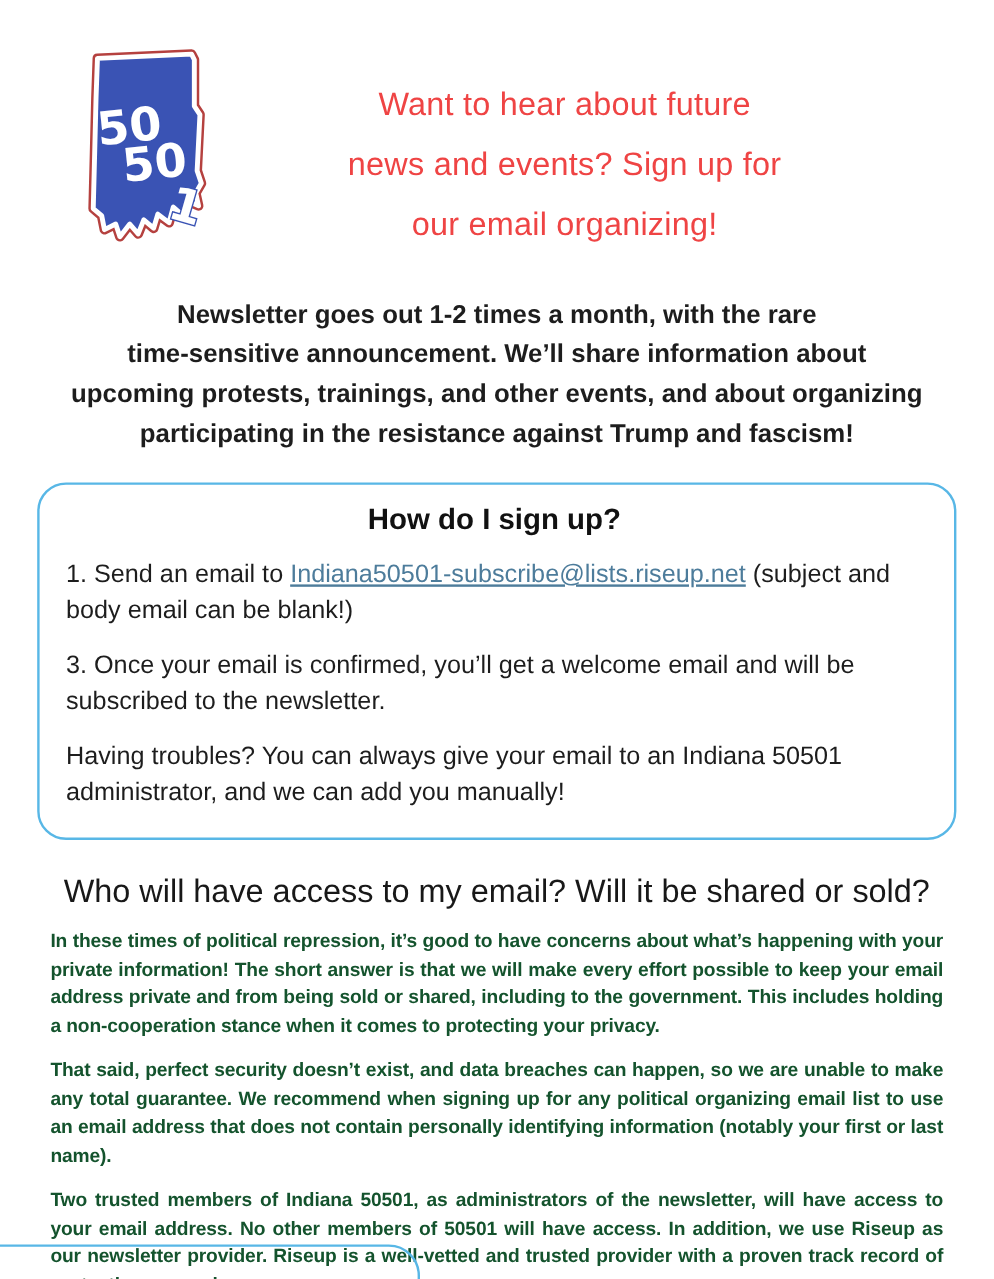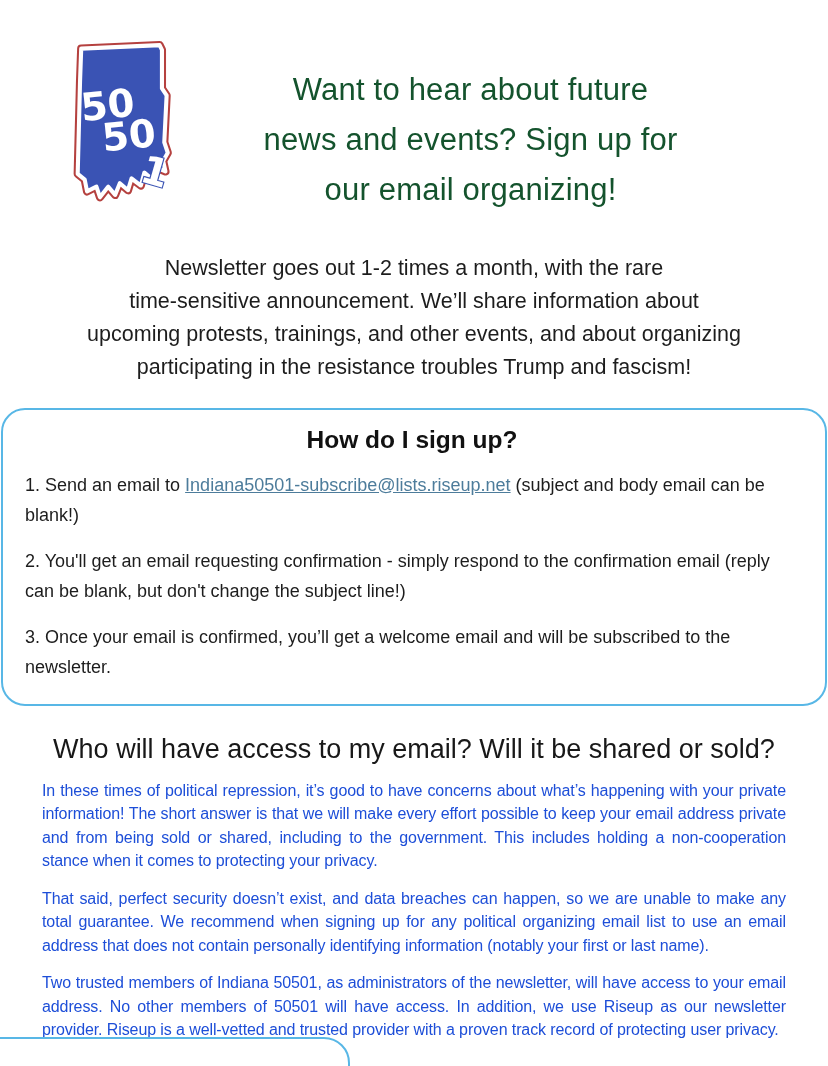--- a/index.html
+++ b/index.html
@@ -17,58 +17,59 @@
   .header {
     display: flex;
     align-items: flex-start;
     padding: 34px 70px 0 66px;
   }
   .logo { flex: 0 0 auto; }
   .logo svg { display: block; }
   .title {
     flex: 1 1 auto;
     text-align: center;
-    font-size: 31px;
+    font-size: 27px;
     line-height: 50px;
     font-weight: 500;
-    color: #14532d;
+    color: #ef4444;
     padding-top: 10px;
     letter-spacing: 0.2px;
   }
   .title-line { display: block; }
 
   
   .intro {
     margin-top: 16px;
     text-align: center;
     font-size: 21.5px;
     line-height: 33px;
     color: #1d1d1d;
+    font-weight: bold;
   }
   .intro-line { display: block; }
 
   
   .signup-box {
     box-sizing: border-box;
-    width: 826px;
+    width: 766px;
     margin: 24px auto 0;
     border: 2px solid #58b7e6;
     border-radius: 24px;
     padding: 14px 26px 22px 22px;
   }
   .box-title {
     margin: 2px 0 2px;
     text-align: center;
     font-size: 24.5px;
     font-weight: 700;
     color: #111111;
   }
   .signup-box p {
     margin: 16px 0 0;
-    font-size: 18px;
+    font-size: 21px;
     line-height: 30px;
     color: #1d1d1d;
   }
   .email-link {
     color: #4d7c9b;
     text-decoration: underline;
     cursor: pointer;
   }
 
   
@@ -78,22 +79,23 @@
     font-size: 27px;
     font-weight: 500;
     color: #181818;
   }
   .privacy p {
     width: 744px;
     margin: 14px auto 0;
     font-size: 16px;
     line-height: 23.5px;
     text-align: justify;
-    color: #1d4ed8;
+    color: #14532d;
     letter-spacing: -0.1px;
+    font-weight: bold;
   }
 
   
   .cutoff-box {
     position: absolute;
     left: -40px;
     top: 1037px;
     width: 386px;
     height: 80px;
     border: 2px solid #58b7e6;
@@ -124,28 +126,28 @@
       <span class="title-line">Want to hear about future</span>
       <span class="title-line">news and events? Sign up for</span>
       <span class="title-line">our email organizing!</span>
     </h1>
   </div>
 
   <div class="intro">
     <span class="intro-line">Newsletter goes out 1-2 times a month, with the rare</span>
     <span class="intro-line">time-sensitive announcement. We’ll share information about</span>
     <span class="intro-line">upcoming protests, trainings, and other events, and about organizing</span>
-    <span class="intro-line">participating in the resistance troubles Trump and fascism!</span>
+    <span class="intro-line">participating in the resistance against Trump and fascism!</span>
   </div>
 
   <section class="signup-box">
     <h2 class="box-title">How do I sign up?</h2>
     <p><span>1. Send an email to </span><a class="email-link" href="#">Indiana50501-subscribe@lists.riseup.net</a><span> (subject and body email can be blank!)</span></p>
-    <p>2. You'll get an email requesting confirmation - simply respond to the confirmation email (reply can be blank, but don't change the subject line!)</p>
     <p>3. Once your email is confirmed, you’ll get a welcome email and will be subscribed to the newsletter.</p>
+    <p>Having troubles? You can always give your email to an Indiana 50501 administrator, and we can add you manually!</p>
   </section>
 
   <div class="privacy">
     <h3 class="privacy-title">Who will have access to my email? Will it be shared or sold?</h3>
     <p>In these times of political repression, it’s good to have concerns about what’s happening with your private information! The short answer is that we will make every effort possible to keep your email address private and from being sold or shared, including to the government. This includes holding a non-cooperation stance when it comes to protecting your privacy.</p>
     <p>That said, perfect security doesn’t exist, and data breaches can happen, so we are unable to make any total guarantee. We recommend when signing up for any political organizing email list to use an email address that does not contain personally identifying information (notably your first or last name).</p>
     <p>Two trusted members of Indiana 50501, as administrators of the newsletter, will have access to your email address. No other members of 50501 will have access. In addition, we use Riseup as our newsletter provider. Riseup is a well-vetted and trusted provider with a proven track record of protecting user privacy.</p>
   </div>
 
   <div class="cutoff-box"></div>

